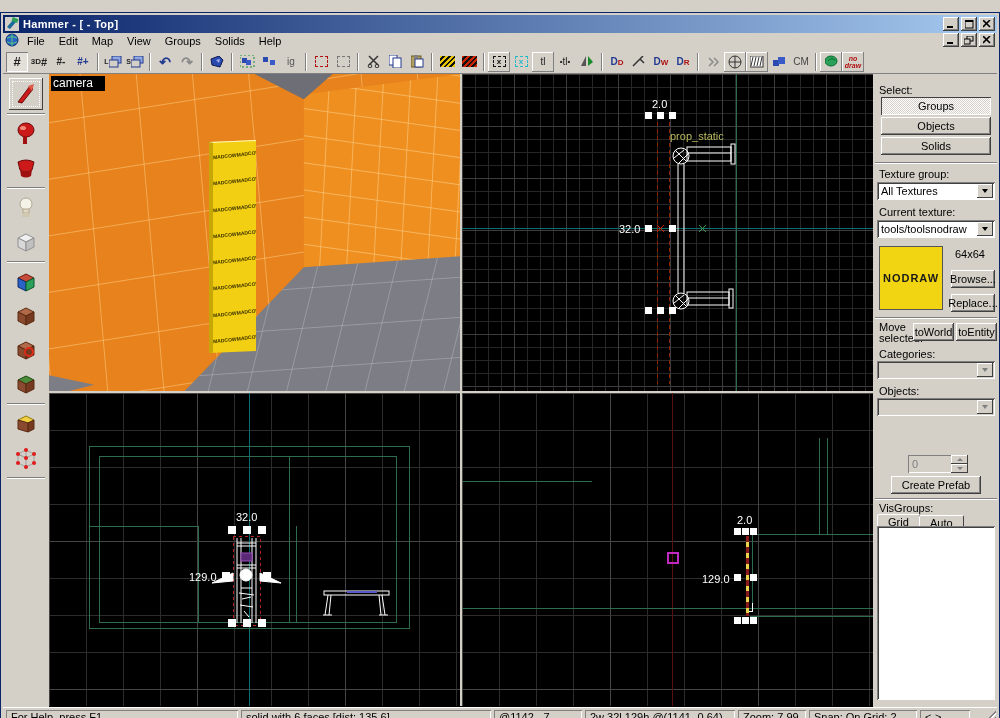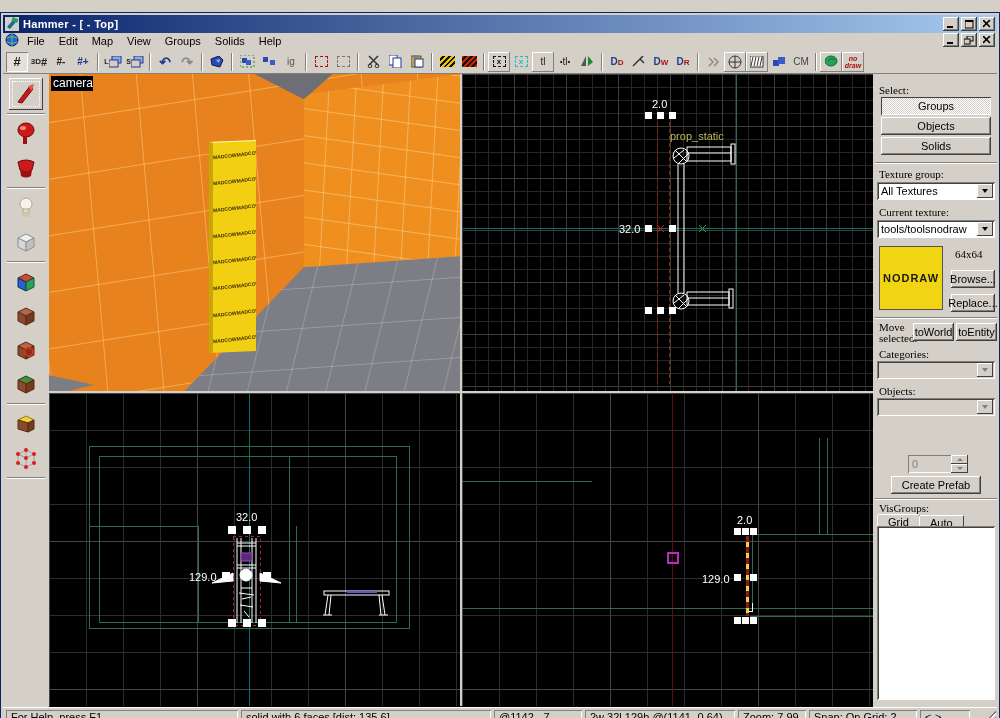--- a/index.html
+++ b/index.html
@@ -77,25 +77,25 @@
      background-size:27px 27px; transform:rotate(3deg) skewY(5deg); }
   #v3d .ceiling { position:absolute; inset:0; background:#6e6e76; clip-path:polygon(50% 0, 69% 0, 62% 8%); }
   #v3d .floor { position:absolute; inset:0; background:#7d7d85; clip-path:polygon(62% 61%, 100% 57.5%, 100% 100%, 33% 100%); overflow:hidden; }
   #v3d .floor .fgrid { position:absolute; inset:-20%; width:140%; height:140%;
      background-image:linear-gradient(rgba(255,255,255,.22) 1px,transparent 1px),linear-gradient(90deg,rgba(255,255,255,.22) 1px,transparent 1px);
      background-size:40px 40px; transform:rotate(-4deg) skewX(-18deg); }
   #v3d .floor-sliver { position:absolute; inset:0; background:#7d7d85; clip-path:polygon(0 95%, 11% 98%, 5% 100%, 0 100%); }
   #v3d .panel { position:absolute; left:160px; top:67px; width:47px; height:211px; background:#f2cf12; border-left:4px solid #c7a708; border-top:1px solid #fff7c0; transform:skewY(-2.5deg); overflow:hidden; display:flex; flex-direction:column; justify-content:space-around; }
   #v3d .panel .mrow { display:flex; justify-content:space-around; transform:rotate(-4deg); }
   #v3d .panel .mrow span { font-size:5px; font-weight:bold; color:#3a3000; letter-spacing:0; }
-  .camlabel { position:absolute; left:2px; top:2px; background:#000; color:#fff; padding:0 0 1px 2px; font-size:12px; }
+  .camlabel { position:absolute; left:2px; top:2px; background:#000; color:#fff; padding:0 12px 1px 2px; font-size:12px; }
 
   
   #sidepanel { position:absolute; left:872px; top:61px; width:126px; bottom:23px; background:#d4d0c8; padding:0; }
-  .lbl { position:absolute; left:6px;font-family:Liberation Serif, serif; }
+  .lbl { position:absolute; left:6px; }
   .btn { position:absolute; background:#d4d0c8; display:flex; align-items:center; justify-content:center;
      box-shadow:inset -1px -1px 0 #404040, inset 1px 1px 0 #fff, inset -2px -2px 0 #808080; }
   .btn.checked { background:repeating-conic-gradient(#fff 0 25%, #d4d0c8 0 50%) 0 0/2px 2px; box-shadow:inset 1px 1px 0 #404040, inset -1px -1px 0 #fff; }
   .combo { position:absolute; height:18px; background:#fff; box-shadow:inset 1px 1px 0 #808080, inset -1px -1px 0 #fff, inset 2px 2px 0 #404040; display:flex; align-items:center; }
   .combo .val { flex:1; padding:0 4px; white-space:nowrap; overflow:hidden; }
   .combo .drop { width:16px; height:14px; margin-right:2px; background:#d4d0c8; box-shadow:inset -1px -1px 0 #404040, inset 1px 1px 0 #fff; display:flex; align-items:center; justify-content:center; }
   .combo.disabled { background:#d4d0c8; }
   .arrow-down { width:0; height:0; border-left:3px solid transparent; border-right:3px solid transparent; border-top:4px solid #000; }
   .combo.disabled .arrow-down { border-top-color:#808080; }
   .hsep { position:absolute; left:2px; right:2px; height:2px; border-top:1px solid #808080; border-bottom:1px solid #fff; }

